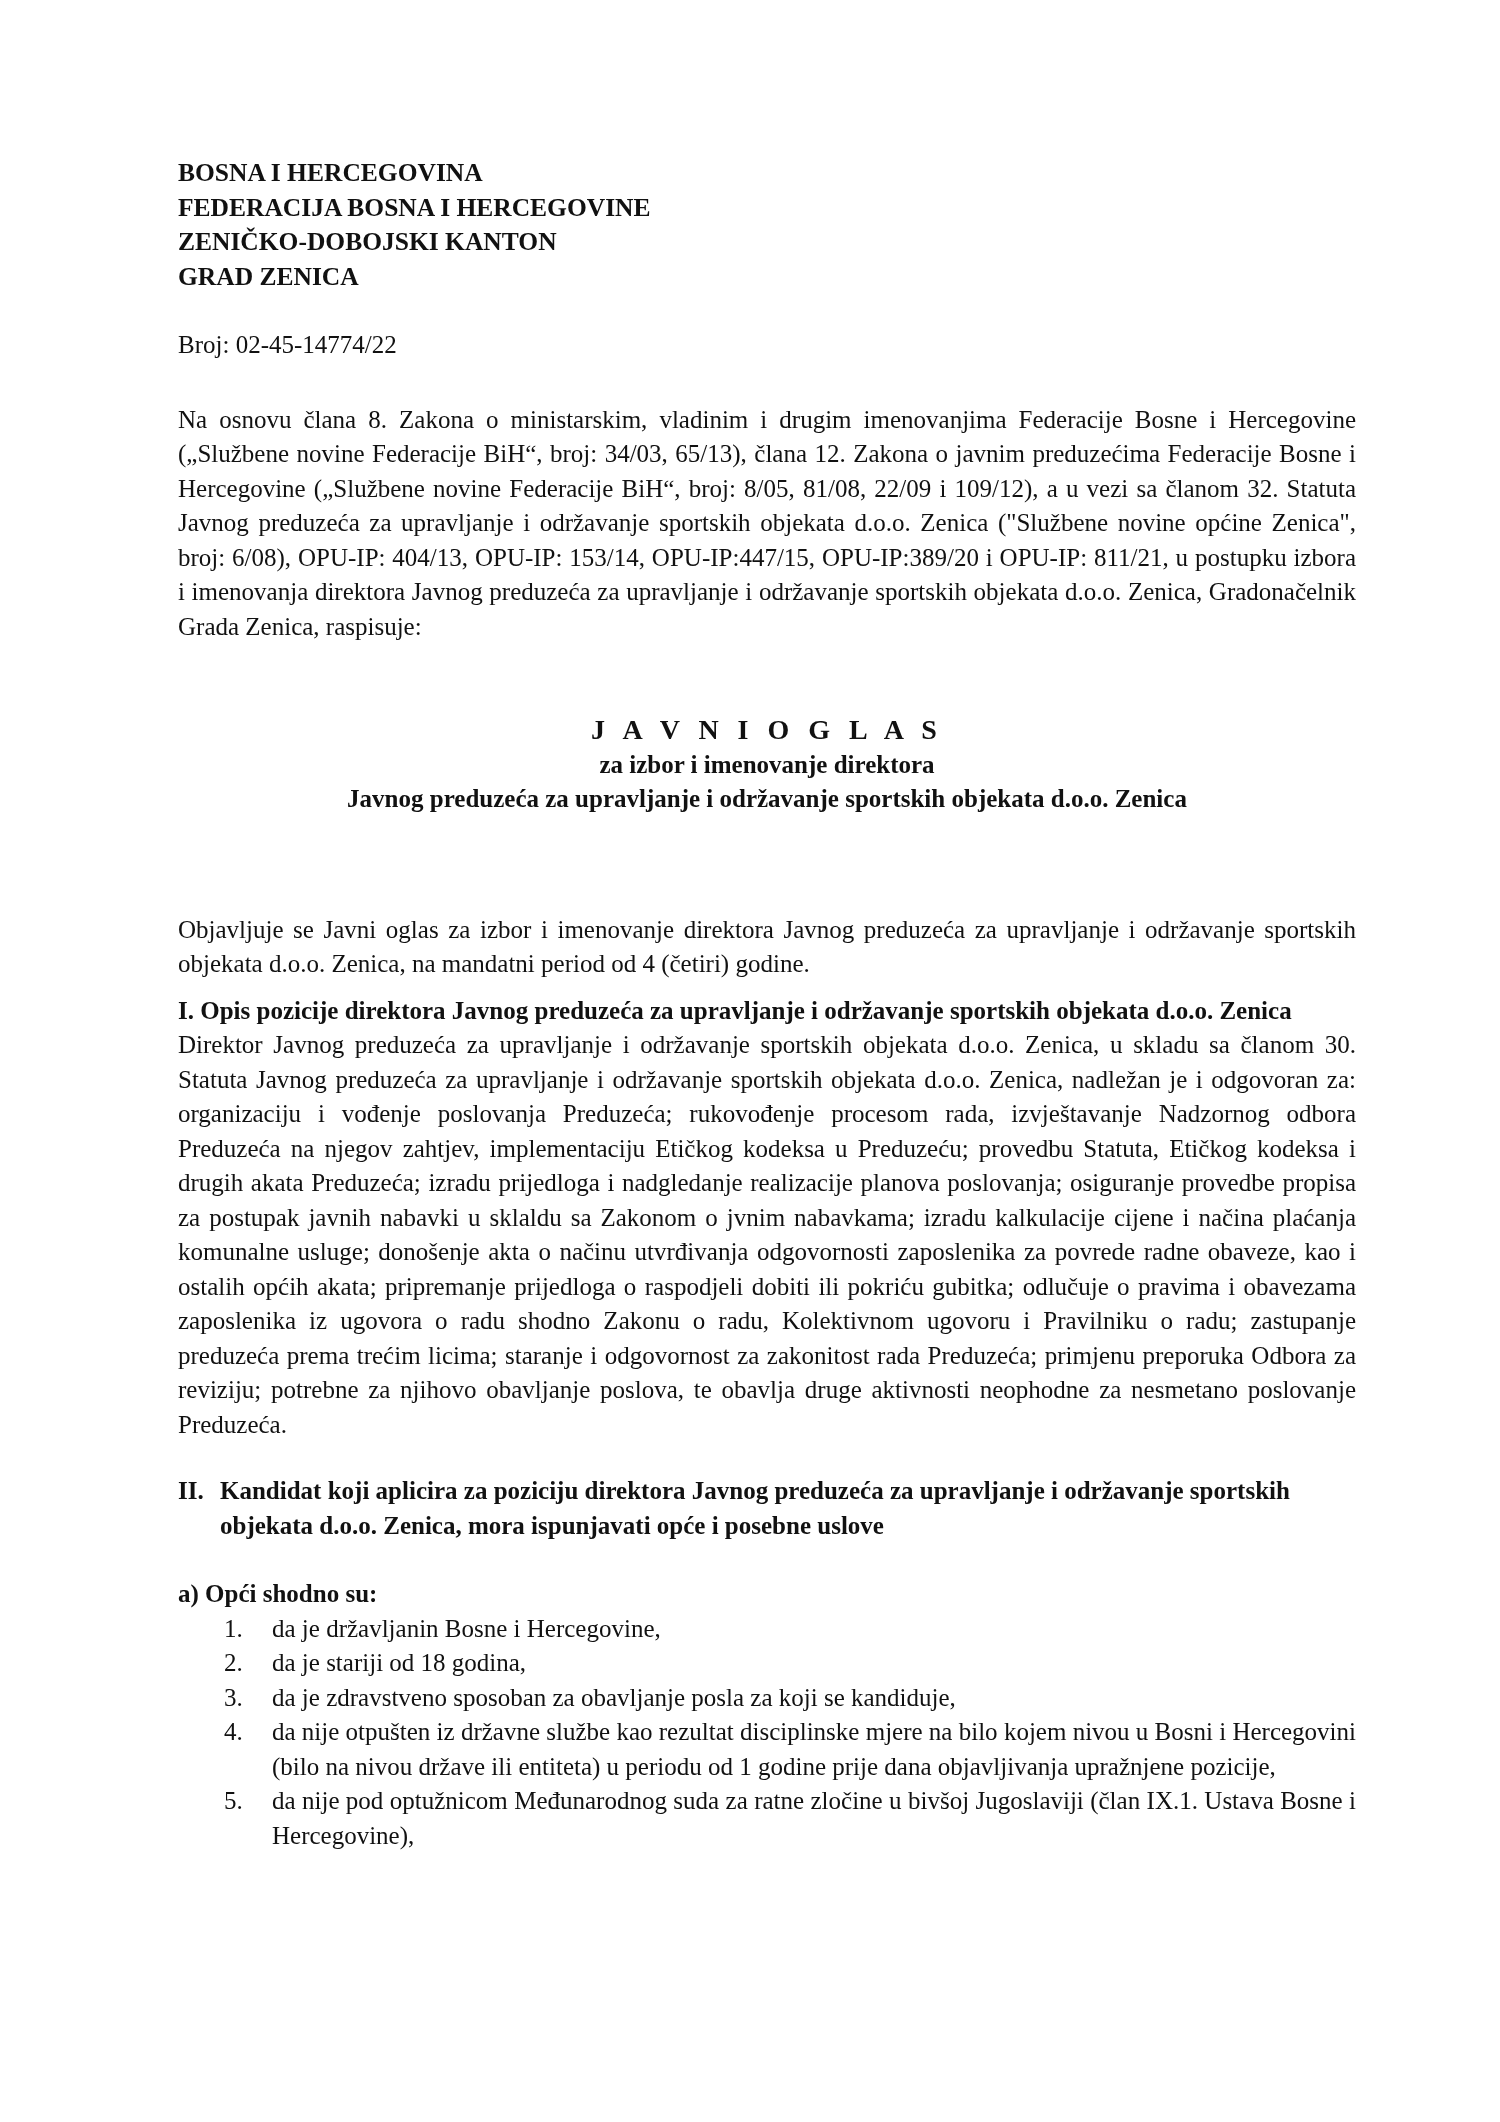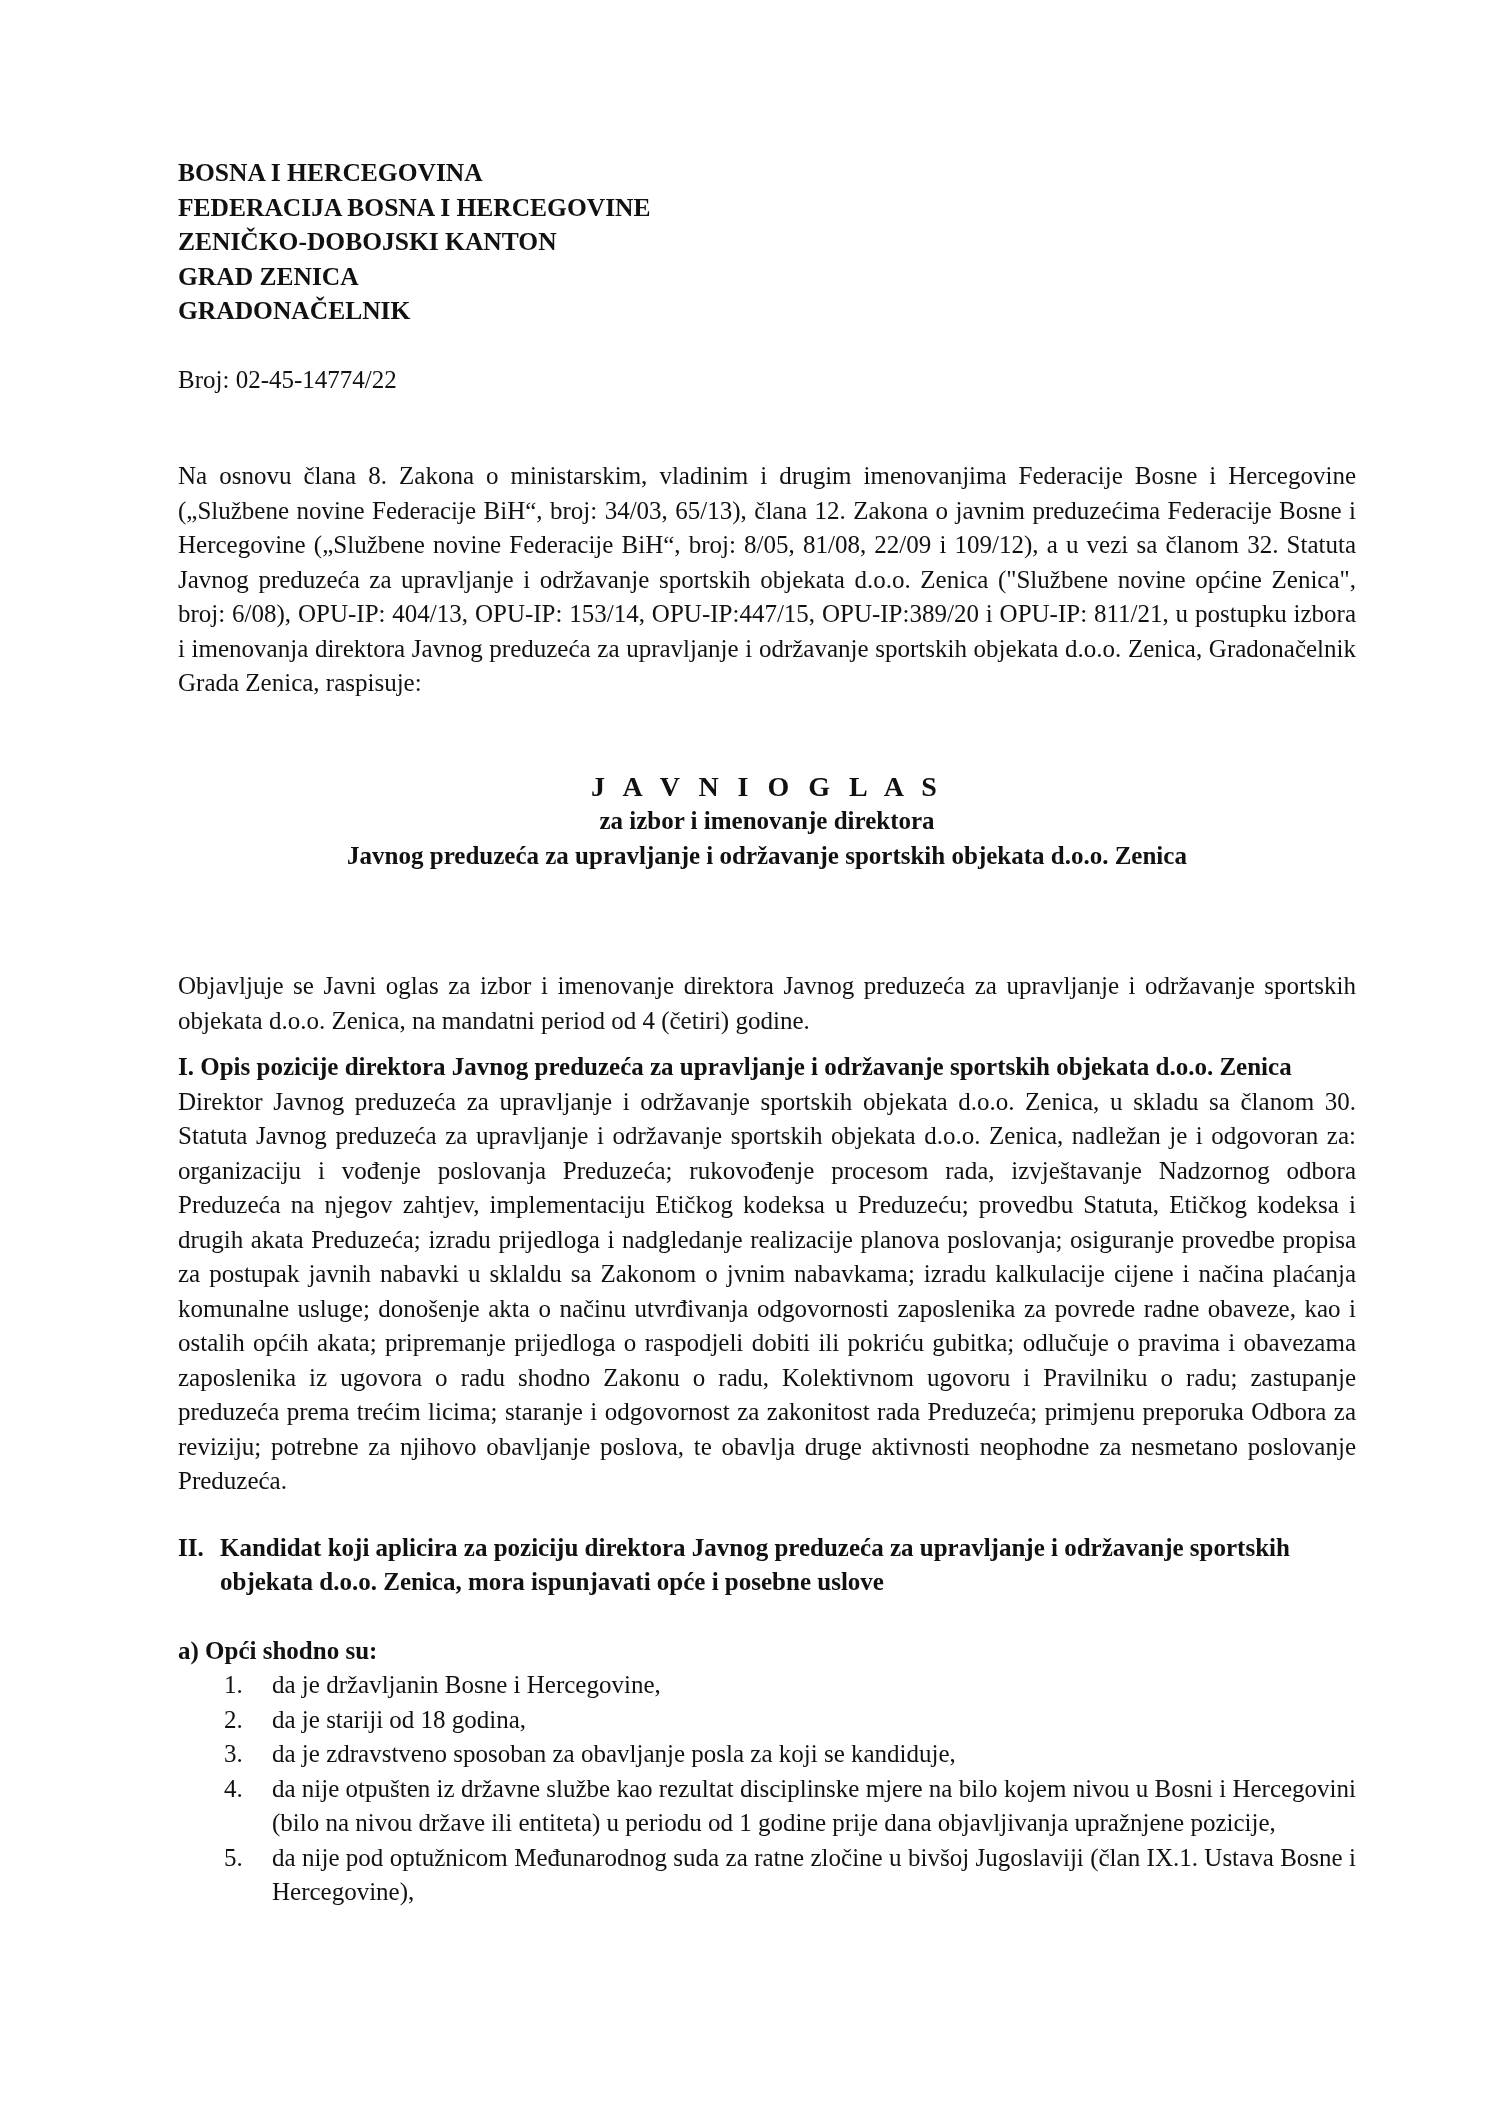--- a/index.html
+++ b/index.html
@@ -38,21 +38,21 @@
       line-height: 34.5px;
       display: block;
     }
     .ref-block { margin-top: 34px; }
     .ref-line { display: block; }
     .justify {
       text-align: justify;
       text-align-last: left;
     }
     .intro {
-      margin-top: 62px;
+      margin-top: 40px;
     }
     .title-block {
       margin-top: 69px;
       text-align: center;
       font-weight: bold;
     }
     .title-main {
       display: block;
       letter-spacing: 6px;
       font-size: 28px;
@@ -107,21 +107,20 @@
 <body>
 
 <div class="page">
   <div class="content">
 
     <div class="header-block">
       <span class="header-line">BOSNA I HERCEGOVINA</span>
       <span class="header-line">FEDERACIJA BOSNA I HERCEGOVINE</span>
       <span class="header-line">ZENIČKO-DOBOJSKI KANTON</span>
       <span class="header-line">GRAD ZENICA</span>
-      <span class="header-line">GRADONAČELNIK</span>
     </div>
 
     <div class="ref-block">
       <span class="ref-line">Broj: 02-45-14774/22</span>
     </div>
 
     <p class="intro justify" style="margin-bottom:0;">Na osnovu člana 8. Zakona o ministarskim, vladinim i drugim imenovanjima Federacije Bosne i Hercegovine („Službene novine Federacije BiH“, broj: 34/03, 65/13), člana 12. Zakona o javnim preduzećima Federacije Bosne i Hercegovine („Službene novine Federacije BiH“, broj: 8/05, 81/08, 22/09 i 109/12), a u vezi sa članom 32. Statuta Javnog preduzeća za upravljanje i održavanje sportskih objekata d.o.o. Zenica ("Službene novine općine Zenica", broj: 6/08), OPU-IP: 404/13, OPU-IP: 153/14, OPU-IP:447/15, OPU-IP:389/20 i OPU-IP: 811/21, u postupku izbora i imenovanja direktora Javnog preduzeća za upravljanje i održavanje sportskih objekata d.o.o. Zenica, Gradonačelnik Grada Zenica, raspisuje:</p>
 
     <div class="title-block">
       <span class="title-main">J A V N I  O G L A S</span>

